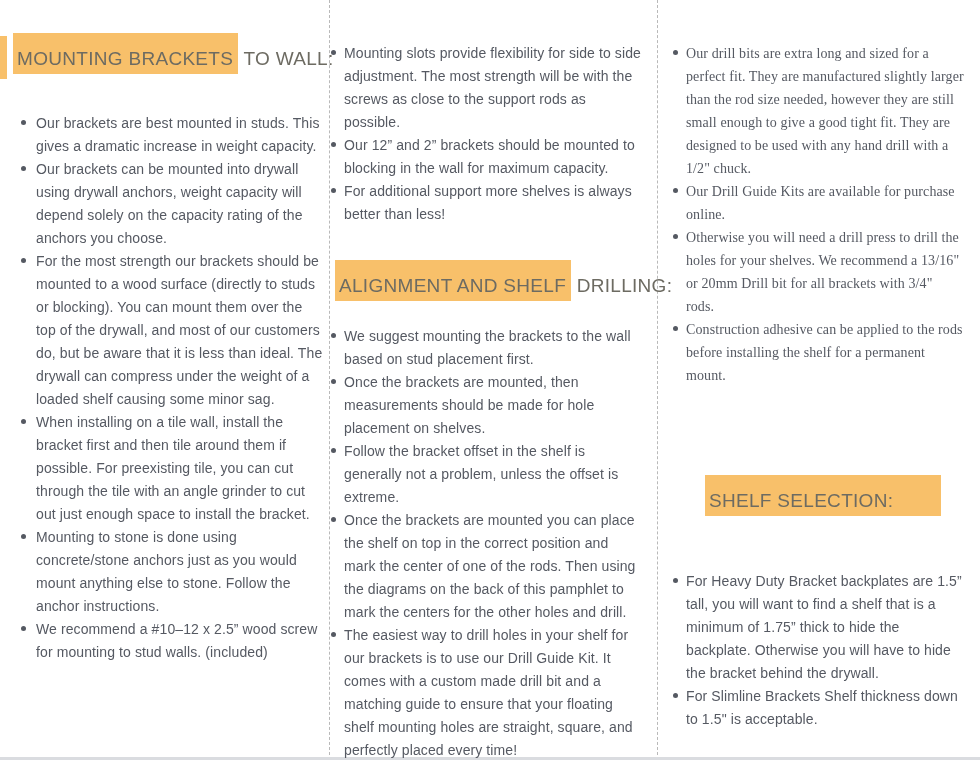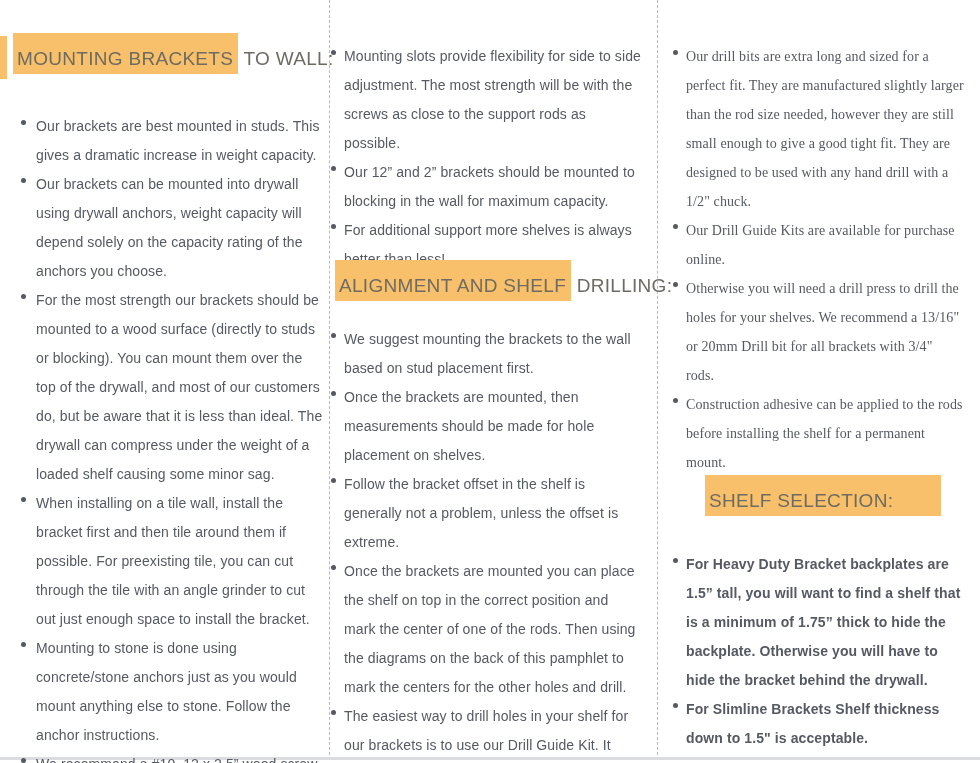--- a/index.html
+++ b/index.html
@@ -53,25 +53,25 @@
   .col3 .hl { padding-right: 48px; }
 
   ul.bullets {
     position: absolute; left: 0; right: 0;
     margin: 0; padding: 0; list-style: none;
   }
   .col1 ul.u1 { top: 112px; }
   .col2 ul.u1 { top: 42px; }
   .col2 ul.u2 { top: 325px; }
   .col3 ul.u1 { top: 42px; font-family: Liberation Serif, serif; }
-  .col3 ul.u2 { top: 550px; font-weight: bold; }
+  .col3 ul.u2 { top: 570px; }
 
   .bullet-item {
     position: relative;
-    font-size: 14px; line-height: 29px; color: var(--body);
+    font-size: 14px; line-height: 23px; color: var(--body);
     letter-spacing: 0.1px;
   }
   .col1 .bullet-item { padding-left: 23px; }
   .col2 .bullet-item { padding-left: 13px; }
   .col3 .bullet-item { padding-left: 22px; }
   .bullet-item::before {
     content: ""; position: absolute; top: 8px;
     width: 5px; height: 5px; border-radius: 50%;
     background: var(--body);
   }

